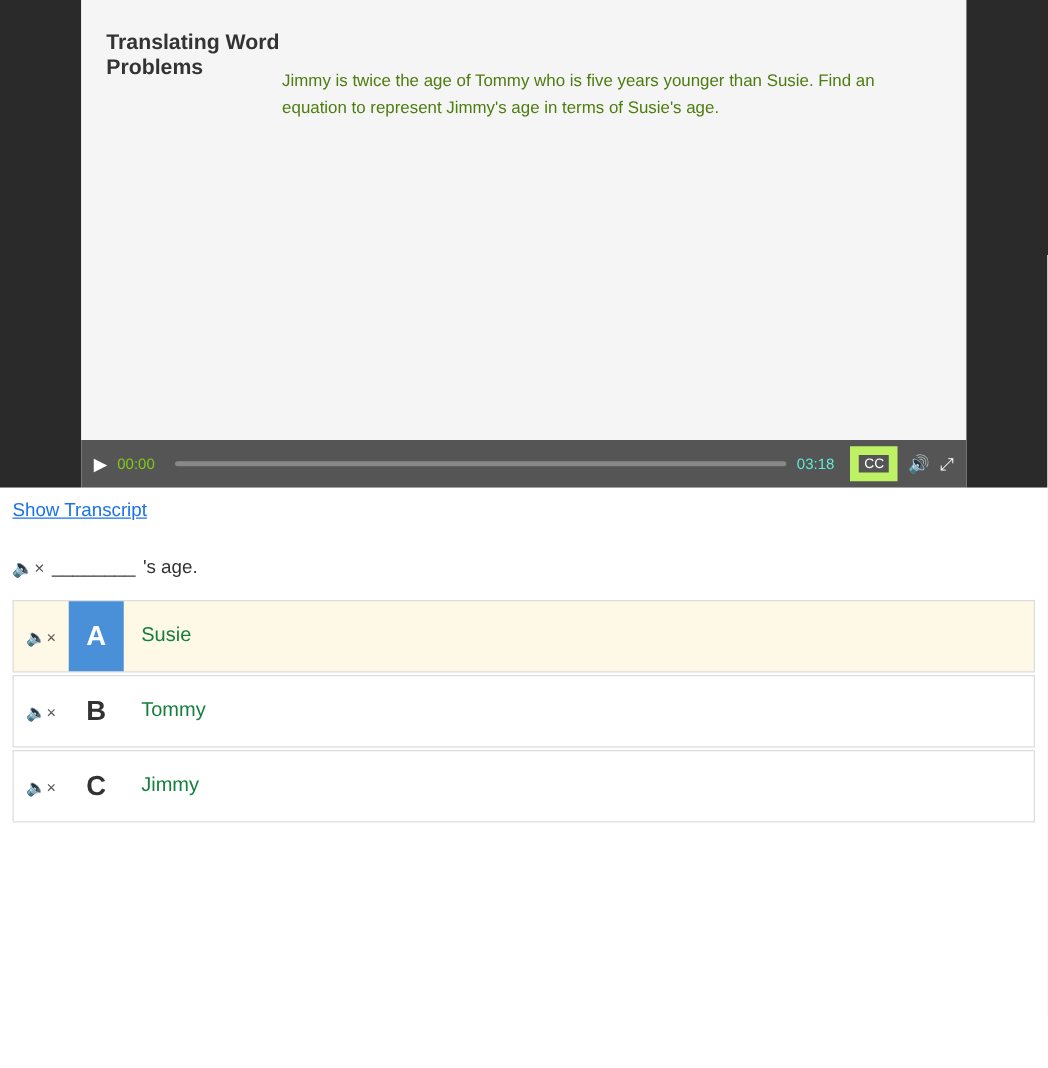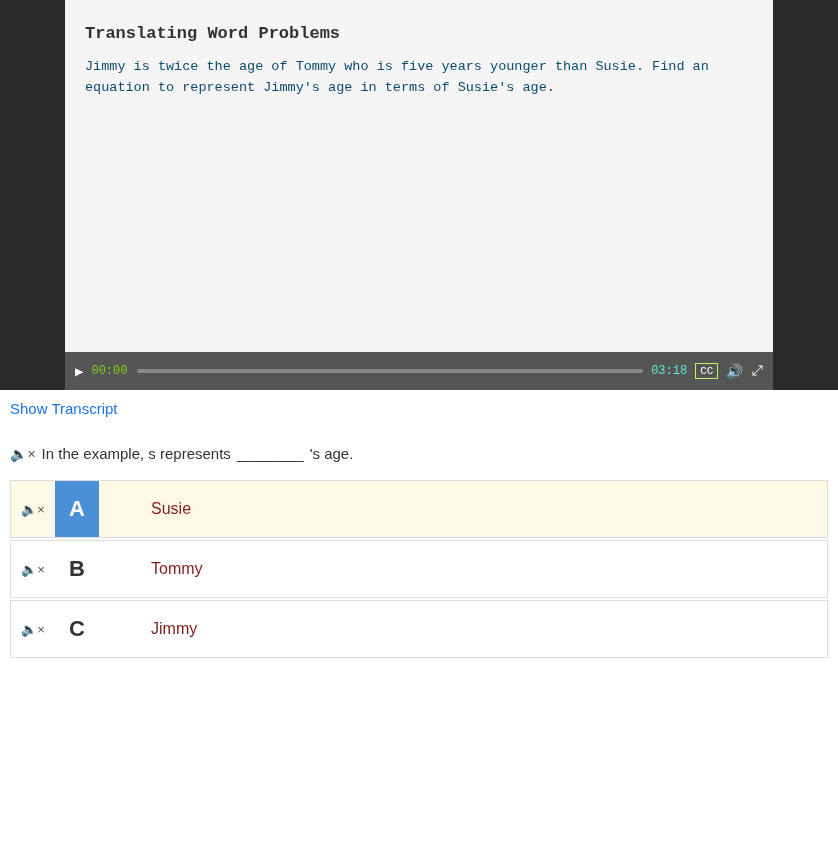--- a/index.html
+++ b/index.html
@@ -33,35 +33,35 @@
     }
     .video-sidebar-right {
       width: 65px;
       background: #2a2a2a;
       height: 100%;
     }
     .video-main {
       flex: 1;
       background: #f5f5f5;
       display: flex;
-      flex-direction: column;
+      flex-direction: row;
       padding: 24px 20px 0 20px;
       position: relative;
-      font-family: Liberation Mono, monospace;
     }
     .video-title {
       font-size: 17px;
       font-weight: 600;
       color: #333;
       margin-bottom: 14px;
     }
     .video-description {
       font-size: 13.5px;
-      color: #0c4a6e;
+      color: #4d7c0f;
       line-height: 1.55;
+      margin-top: 31px;
     }
     
     .video-controls {
       position: absolute;
       bottom: 0;
       left: 0;
       right: 0;
       background: #555;
       height: 38px;
       display: flex;
@@ -94,38 +94,39 @@
     }
     .ctrl-time-total {
       color: #5eead4;
       font-size: 12px;
       min-width: 35px;
     }
     .ctrl-cc {
       color: #fff;
       font-size: 11px;
       background: transparent;
-      border: 1px solid #bef264;
+      border: 7px solid #bef264;
       padding: 1px 4px;
       cursor: pointer;
     }
     .ctrl-volume {
       color: #fff;
       font-size: 14px;
     }
     .ctrl-fullscreen {
       color: #fff;
       font-size: 14px;
       cursor: pointer;
     }
 
     
     .transcript-link {
       padding: 10px 10px 10px 10px;
       color: #1a73e8;
+      text-decoration: underline;
       font-size: 15px;
       cursor: pointer;
       display: block;
     }
 
     
     .question-area {
       padding: 18px 10px 10px 10px;
     }
     .question-text {
@@ -178,22 +179,21 @@
       color: #fff;
       background: #4a90d9;
     }
     .answer-letter-box.unselected {
       background: transparent;
       color: #333;
     }
     .answer-text {
       padding-left: 14px;
       font-size: 16px;
-      color: #7f1d1d;
-      margin-left: 38px;
+      color: #15803d;
     }
   </style>
 </head>
 <body>
 
 <div class="page-container">
 
   <div class="video-wrapper">
     <div class="video-sidebar-left"></div>
     <div class="video-main">
@@ -213,21 +213,20 @@
       </div>
     </div>
     <div class="video-sidebar-right"></div>
   </div>
 
   <a class="transcript-link">Show Transcript</a>
 
   <div class="question-area">
     <div class="question-text">
       <span class="speaker-icon-q">🔈×</span>
-      <span>In the example, s represents </span>
         <span>________</span>
         <span>'s age.</span>
     </div>
 
     <div class="answer-list">
 
       <div class="answer-row selected">
         <span class="answer-speaker">🔈×</span>
         <div class="answer-letter-box">A</div>
         <span class="answer-text">Susie</span>

